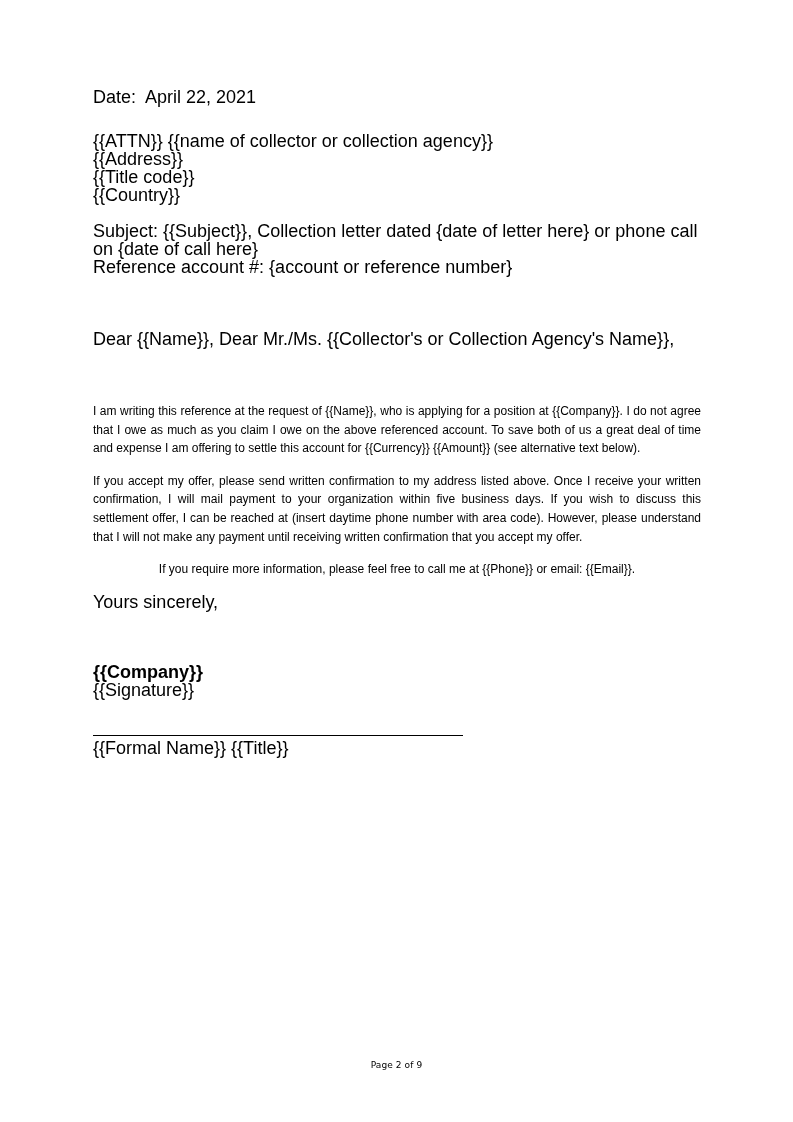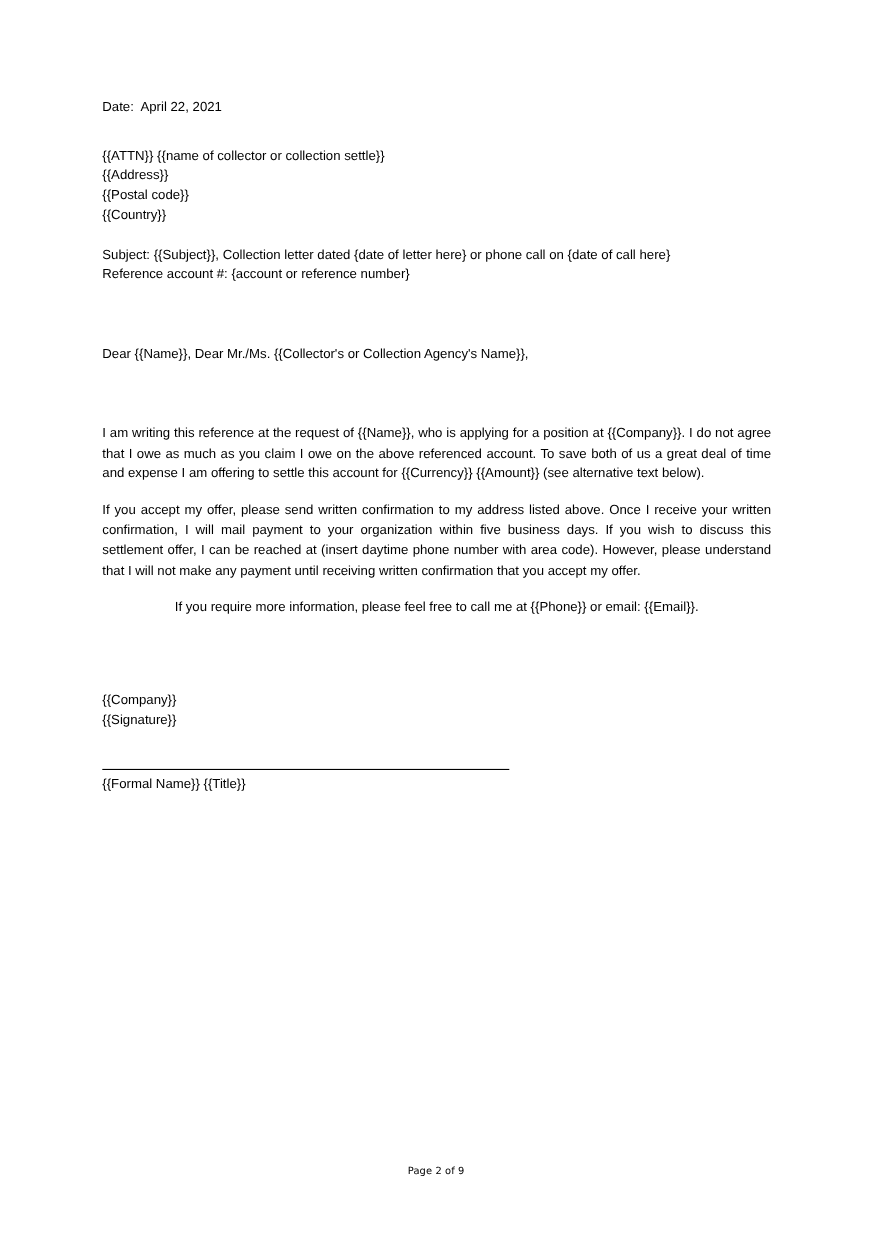--- a/index.html
+++ b/index.html
@@ -23,21 +23,21 @@
     position: absolute;
     left: 93px;
     top: 88px;
     width: 608px;
     color: #000000;
     font-size: 12.3px;
     line-height: 18px;
   }
   .line {
     white-space: pre-wrap;
-    font-size: 12px;
+    font-size: 18px;
     line-height: 18px;
   }
   .block {
     margin: 0;
   }
   .spacer-sm { height: 18px; }
   .spacer-md { height: 26px; }
   .spacer-lg { height: 36px; }
   .spacer-xl { height: 54px; }
   .spacer-sig { height: 52px; }
@@ -46,21 +46,21 @@
     text-align: justify;
     text-justify: inter-word;
     font-size: 12px;
     line-height: 18.6px;
     margin: 0 0 14px 0;
   }
   .no-justify {
     text-align: center;
   }
   .bold {
-    font-weight: normal;
+    font-weight: bold;
   }
   .rule {
     width: 370px;
     height: 0;
     border-top: 1px solid #000000;
     margin: 0 0 3px 0;
   }
   .footer {
     position: absolute;
     left: 0;
@@ -77,40 +77,41 @@
 <body>
 
 <div class="page">
 
   <div class="doc-body">
 
     <div class="line block">Date:  April 22, 2021</div>
 
     <div class="spacer-md"></div>
 
-    <div class="line block">{{ATTN}} {{name of collector or collection settle}}</div>
+    <div class="line block">{{ATTN}} {{name of collector or collection agency}}</div>
     <div class="line block">{{Address}}</div>
-    <div class="line block">{{Postal code}}</div>
+    <div class="line block">{{Title code}}</div>
     <div class="line block">{{Country}}</div>
 
     <div class="spacer-sm"></div>
 
     <div class="line block">Subject: {{Subject}}, Collection letter dated {date of letter here} or phone call on {date of call here}</div>
     <div class="line block">Reference account #: {account or reference number}</div>
 
     <div class="spacer-xl"></div>
 
     <div class="line block">Dear {{Name}}, Dear Mr./Ms. {{Collector's or Collection Agency's Name}},</div>
 
     <div class="spacer-xl"></div>
 
     <p class="para">I am writing this reference at the request of {{Name}}, who is applying for a position at {{Company}}. I do not agree that I owe as much as you claim I owe on the above referenced account. To save both of us a great deal of time and expense I am offering to settle this account for {{Currency}} {{Amount}} (see alternative text below).</p>
     <p class="para">If you accept my offer, please send written confirmation to my address listed above. Once I receive your written confirmation, I will mail payment to your organization within five business days. If you wish to discuss this settlement offer, I can be reached at (insert daytime phone number with area code). However, please understand that I will not make any payment until receiving written confirmation that you accept my offer.</p>
     <p class="para no-justify">If you require more information, please feel free to call me at {{Phone}} or email: {{Email}}.</p>
 
+    <div class="line block">Yours sincerely,</div>
 
     <div class="spacer-sig"></div>
 
     <div class="line block bold">{{Company}}</div>
     <div class="line block">{{Signature}}</div>
 
     <div class="spacer-lg"></div>
 
     <div class="rule"></div>
     <div class="line block">{{Formal Name}} {{Title}}</div>

